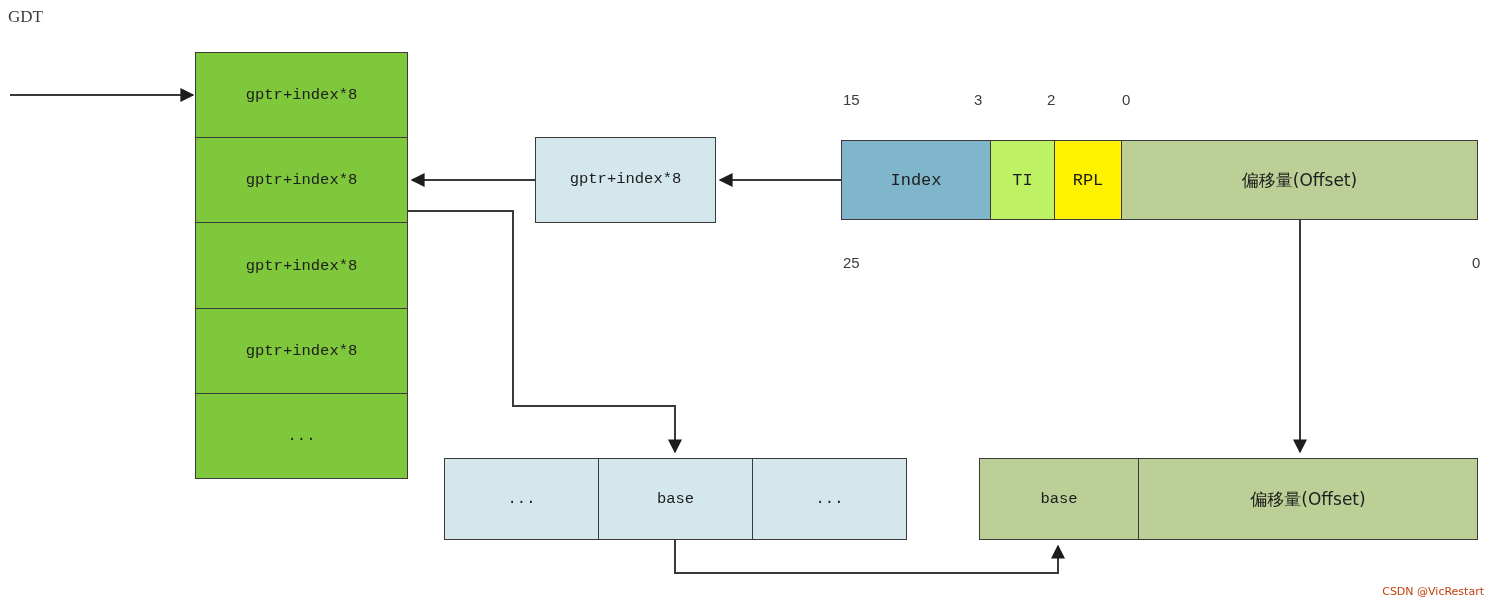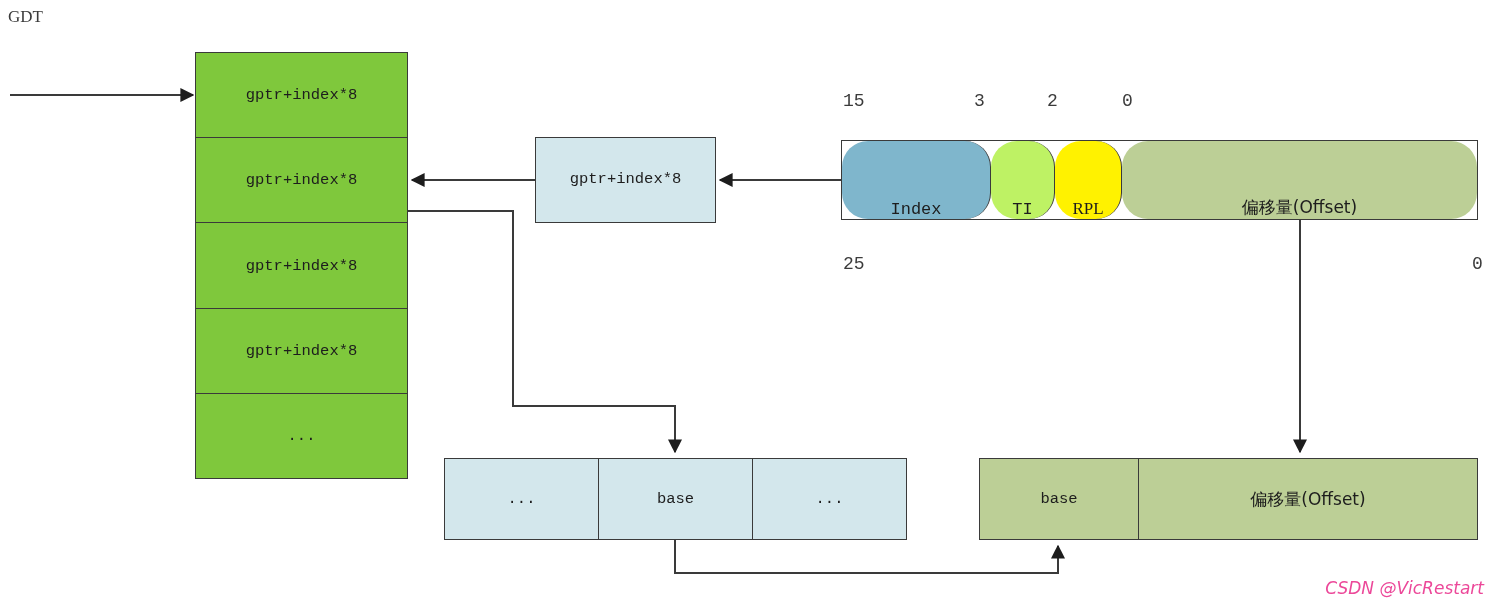--- a/index.html
+++ b/index.html
@@ -109,42 +109,41 @@
     top: 140px;
     width: 637px;
     height: 80px;
     box-sizing: border-box;
     border: 1.6px solid #3a3a3a;
     display: flex;
   }
   #selector .sel-cell {
     box-sizing: border-box;
     display: flex;
-    align-items: flex-end;
+    align-items: center;
     justify-content: center;
     border-right: 1.6px solid #3a3a3a;
     font-size: 17px;
     color: #1d1d1d;
-    border-radius: 26px;
   }
   #selector .sel-cell:last-child { border-right: none; }
   #sel-index { width: 149px; background: #7FB6CC;
     font-family: "Liberation Mono", "DejaVu Sans Mono", monospace; }
   #sel-ti    { width: 64px;  background: #bef264;
     font-family: "Liberation Mono", "DejaVu Sans Mono", monospace; }
   #sel-rpl   { width: 67px;  background: #FFF200;
-    font-family: Liberation Serif, serif; }
+    font-family: Liberation Mono, monospace; }
   #sel-offset{ flex: 1 1 auto; background: #BCCF96;
     font-family: "DejaVu Sans", sans-serif; font-size: 17px; }
 
   
   .bitlabel {
     position: absolute;
-    font-family: Liberation Mono, monospace;
-    font-size: 18px;
+    font-family: Liberation Sans, sans-serif;
+    font-size: 15px;
     color: #3b3b3b;
     white-space: nowrap;
   }
 
   
   #descriptor {
     position: absolute;
     left: 444px;
     top: 458px;
     width: 463px;
@@ -198,24 +197,23 @@
     font-family: "DejaVu Sans", sans-serif;
     font-size: 17px;
   }
 
   
   #watermark {
     position: absolute;
     right: 14px;
     bottom: 6px;
     font-family: "DejaVu Sans", sans-serif;
-    font-size: 17px;
-    color: #ec4899;
+    font-size: 11px;
+    color: #c2410c;
     white-space: nowrap;
-    font-style: italic;
   }
 </style>
 </head>
 <body>
 
 <div id="canvas">
 
   <svg id="wires" viewBox="0 0 1498 604" width="1498" height="604">
     <defs>
       <marker id="arrow-r" viewBox="0 0 10 10" refX="9" refY="5" markerWidth="7" markerHeight="7" orient="auto-start-reverse">

